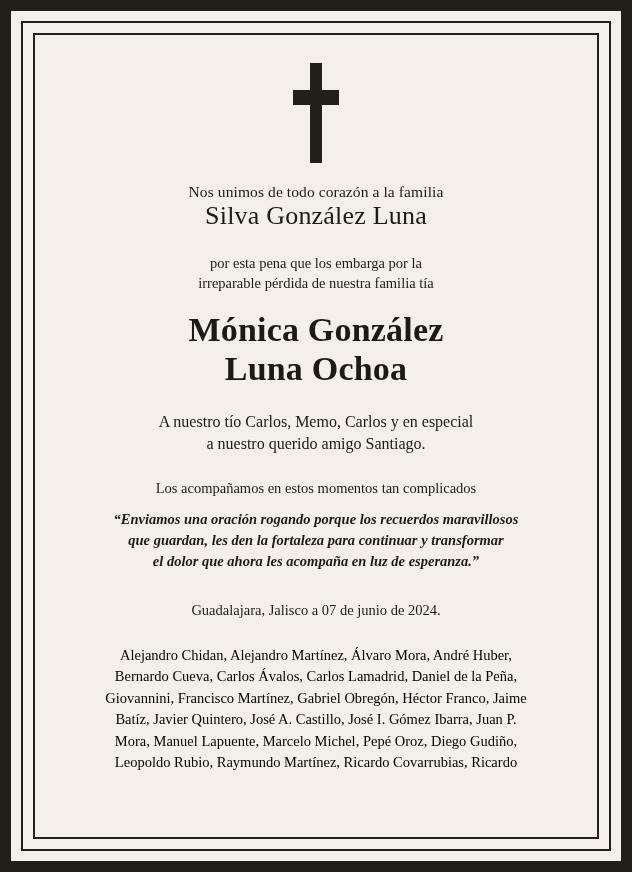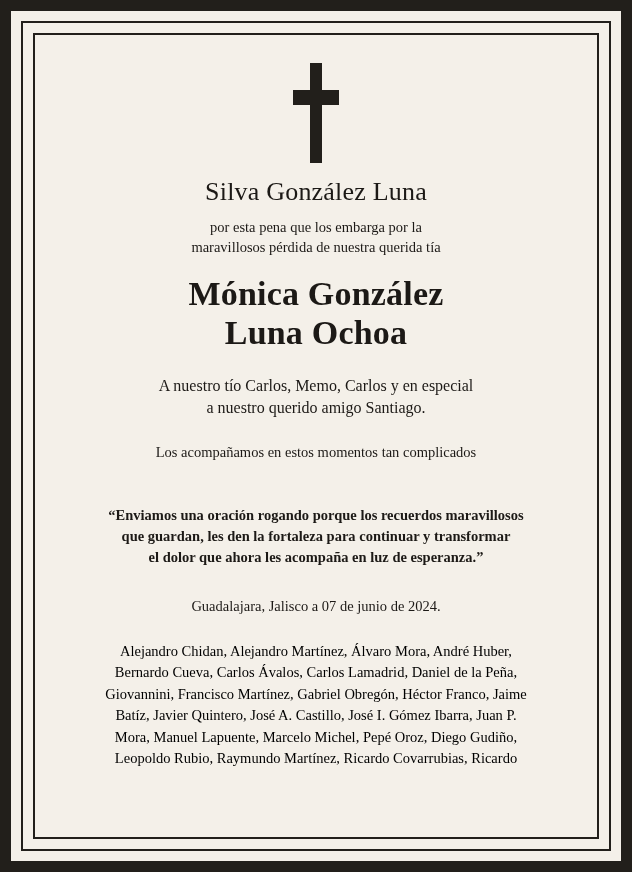--- a/index.html
+++ b/index.html
@@ -73,43 +73,44 @@
     margin-top: 6px;
     letter-spacing: .1px;
   }
   .family-name {
     font-size: 26px;
     letter-spacing: .2px;
   }
   .lead {
     font-size: 14.5px;
     line-height: 1.38;
-    margin-top: 10px;
+    margin-top: 22px;
   }
   .deceased-name {
     font-size: 34px;
     font-weight: bold;
     line-height: 1.14;
     margin-top: 18px;
     letter-spacing: .2px;
   }
   .dedication {
     font-size: 16px;
     line-height: 1.42;
     margin-top: 22px;
   }
   .accompany {
     font-size: 14.5px;
     margin-top: 24px;
   }
   .quote {
     font-size: 14.5px;
+    font-style: italic;
     font-weight: bold;
     line-height: 1.45;
-    margin-top: 44px;
+    margin-top: 12px;
   }
   .place-date {
     font-size: 14.5px;
     margin-top: 30px;
   }
   .signatories {
     font-size: 14.5px;
     line-height: 1.48;
     margin-top: 26px;
     text-align: center;
@@ -127,26 +128,27 @@
     <div class="notice-rule-outer">
       <div class="notice-rule-inner">
 
         <div class="cross-wrap">
           <svg class="cross" width="56" height="100" viewBox="0 0 56 100" aria-hidden="true">
             <rect x="22" y="0" width="12" height="100" fill="#221f1b"></rect>
             <rect x="5" y="27" width="46" height="15" fill="#221f1b"></rect>
           </svg>
         </div>
 
+        <div class="line intro">Nos unimos de todo corazón a la familia</div>
 
         <div class="line family-name">Silva González Luna</div>
 
         <div class="line lead">
           <span>por esta pena que los embarga por la</span><br>
-          <span>maravillosos pérdida de nuestra querida tía</span>
+          <span>irreparable pérdida de nuestra familia tía</span>
         </div>
 
         <div class="line deceased-name">
           <span>Mónica González</span><br>
           <span>Luna Ochoa</span>
         </div>
 
         <div class="line dedication">
           <span>A nuestro tío Carlos, Memo, Carlos y en especial</span><br>
           <span>a nuestro querido amigo Santiago.</span>

